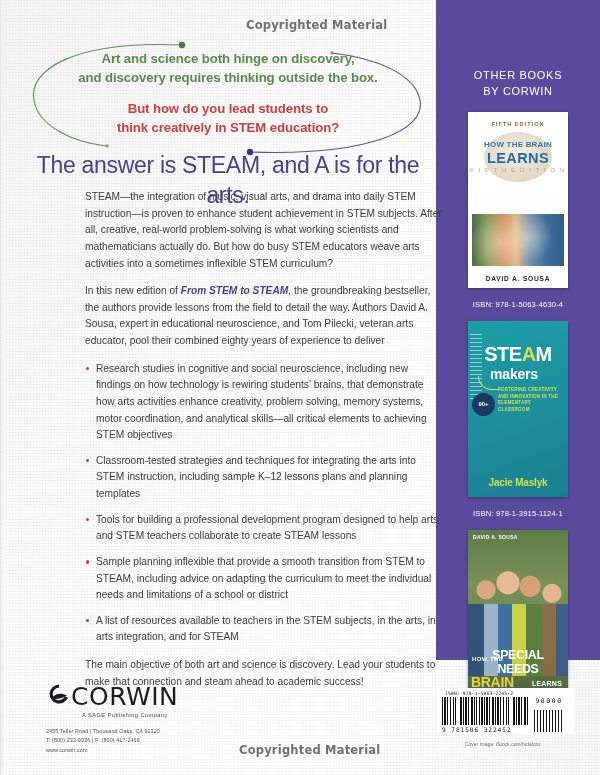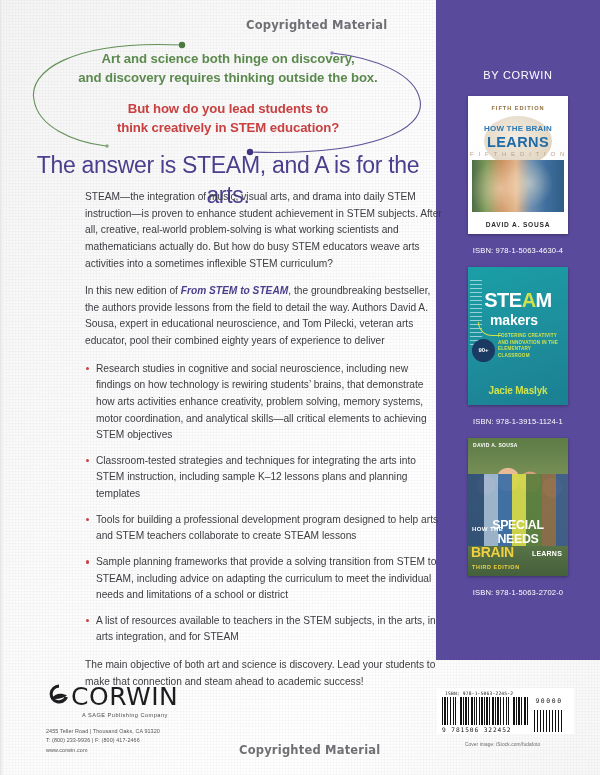--- a/index.html
+++ b/index.html
@@ -145,21 +145,21 @@
     color: #ffffff;
     font-size: 11px;
     font-weight: 400;
     letter-spacing: 0.7px;
     line-height: 1.45;
   }
   .book-slot { margin-top: 12px; }
   .book-slot:first-of-type { margin-top: 14px; }
   .book-thumb {
     width: 100px;
-    height: 138px;
+    height: 176px;
     margin: 12px auto;
     position: relative;
     overflow: hidden;
     box-shadow: 0 1px 3px rgba(0,0,0,0.35);
   }
   .book-isbn {
     margin-top: 7px;
     color: #ffffff;
     font-size: 7.6px;
     letter-spacing: 0.15px;
@@ -402,29 +402,30 @@
   </div>
 
   <div class="body-copy">
     <p>STEAM—the integration of music, visual arts, and drama into daily STEM instruction—is proven to enhance student achievement in STEM subjects. After all, creative, real-world problem-solving is what working scientists and mathematicians actually do. But how do busy STEM educators weave arts activities into a sometimes inflexible STEM curriculum?</p>
     <p><span>In this new edition of </span><span class="italic-title">From STEM to STEAM</span><span>, the groundbreaking bestseller, the authors provide lessons from the field to detail the way. Authors David A. Sousa, expert in educational neuroscience, and Tom Pilecki, veteran arts educator, pool their combined eighty years of experience to deliver</span></p>
 
     <ul class="bullets">
       <li>Research studies in cognitive and social neuroscience, including new findings on how technology is rewiring students’ brains, that demonstrate how arts activities enhance creativity, problem solving, memory systems, motor coordination, and analytical skills—all critical elements to achieving STEM objectives</li>
       <li>Classroom-tested strategies and techniques for integrating the arts into STEM instruction, including sample K–12 lessons plans and planning templates</li>
       <li>Tools for building a professional development program designed to help arts and STEM teachers collaborate to create STEAM lessons</li>
-      <li>Sample planning frameworks that provide a solving transition from STEM to STEAM, including advice on adapting the curriculum to meet the individual needs and limitations of a school or district</li>
+      <li>Sample planning inflexible that provide a smooth transition from STEM to STEAM, including advice on adapting the curriculum to meet the individual needs and limitations of a school or district</li>
       <li>A list of resources available to teachers in the STEM subjects, in the arts, in arts integration, and for STEAM</li>
     </ul>
 
     <p>The main objective of both art and science is discovery. Lead your students to make that connection and steam ahead to academic success!</p>
   </div>
 
   <div class="sidebar">
     <div class="sidebar-heading">
+      <div>OTHER BOOKS</div>
       <div>BY CORWIN</div>
     </div>
 
     <div class="book-slot">
       <div class="book-thumb thumb-brain">
         <div class="tb-oval"></div>
         <div class="tb-edition">FIFTH EDITION</div>
         <div class="tb-t1">HOW THE BRAIN</div>
         <div class="tb-t2">LEARNS</div>
         <div class="tb-t3">F I F T H  E D I T I O N</div>

